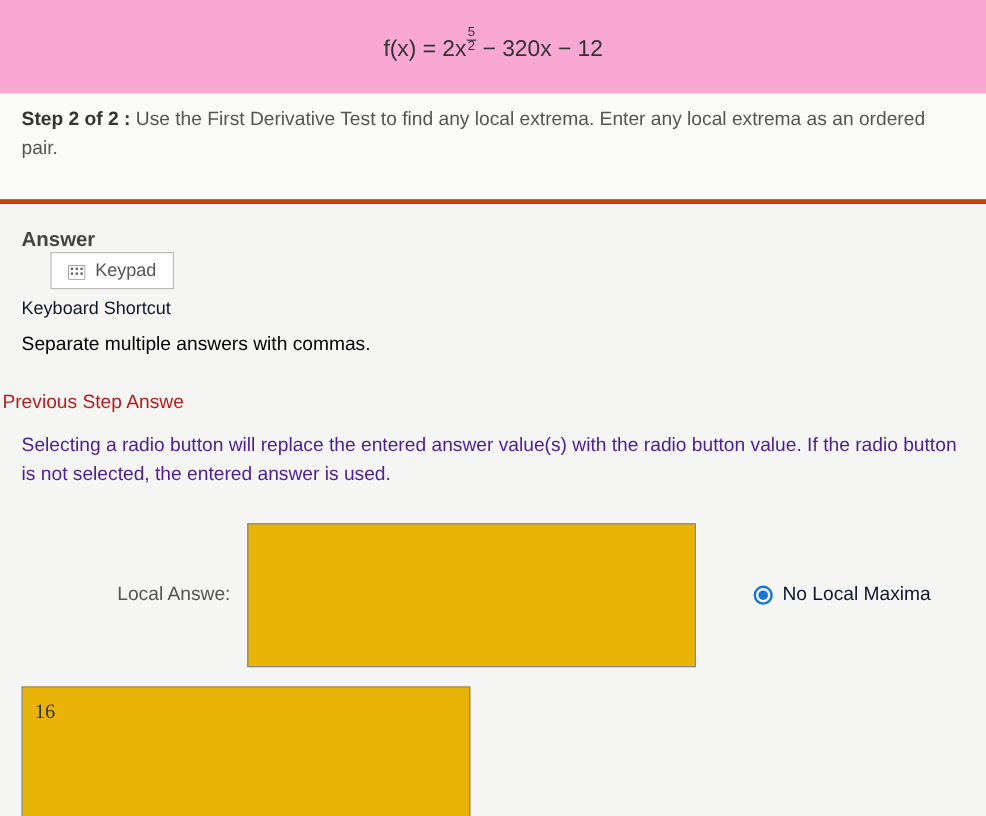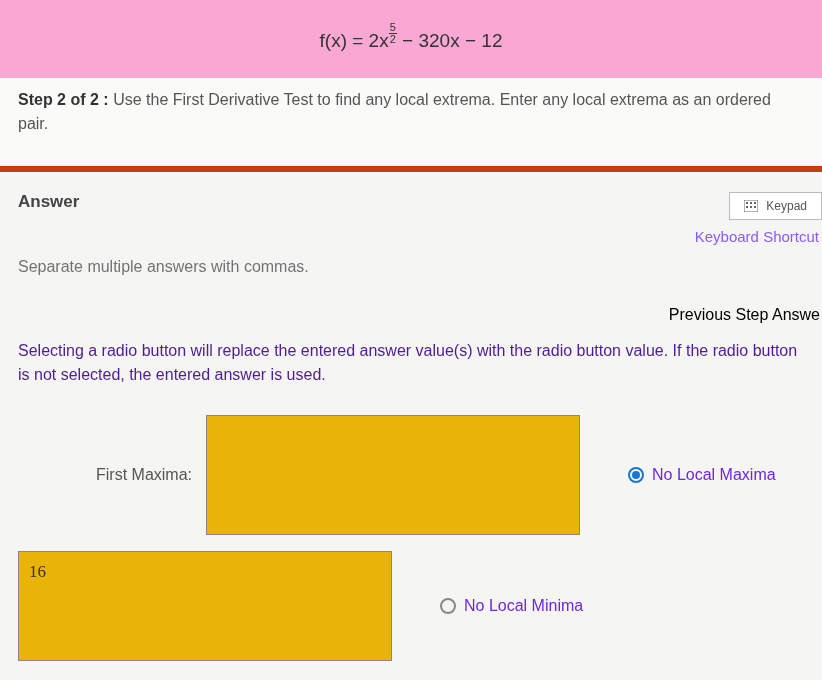--- a/index.html
+++ b/index.html
@@ -36,77 +36,77 @@
       border-bottom: 1px solid #333;
       padding: 0 1px;
     }
     .exp-frac .den {
       display: block;
       padding: 0 1px;
     }
     .step-section {
       padding: 10px 18px 30px;
       background: #fafaf8;
-      border-bottom: 6px solid #c2410c;
+      border-bottom: 4px solid #c2410c;
       font-size: 16px;
       color: #555;
       line-height: 1.5;
     }
     .step-section strong {
       color: #333;
       font-weight: bold;
     }
     .answer-header {
       display: flex;
       justify-content: space-between;
       align-items: flex-start;
       padding: 20px 0 8px 18px;
+      flex-direction: column;
     }
     .answer-label {
       font-weight: bold;
       color: #444;
       font-size: 17px;
     }
     .right-controls {
       display: flex;
       flex-direction: column;
       align-items: flex-end;
       gap: 8px;
     }
     .keypad-btn {
       border: 1px solid #bbb;
       background: #fff;
       padding: 6px 14px;
-      font-size: 12px;
+      font-size: 15px;
       color: #555;
       display: flex;
       align-items: center;
       gap: 8px;
       cursor: pointer;
     }
     .keypad-icon {
       display: inline-block;
       width: 14px;
       height: 12px;
     }
     .keyboard-shortcut {
-      color: #8b5cf6;
+      color: #0f172a;
       font-size: 15px;
       padding-right: 3px;
       cursor: pointer;
     }
     .instruction {
       padding: 5px 18px 25px;
       font-size: 16px;
-      color: #737373;
+      color: #000000;
     }
     .prev-step {
-      text-align: right;
       padding: 5px 2px 10px;
-      color: #000000;
+      color: #b91c1c;
       font-size: 16px;
       cursor: pointer;
     }
     .radio-note {
       padding: 5px 18px 20px;
       font-size: 16px;
       color: #4c1d95;
       line-height: 1.5;
     }
     .input-row {
@@ -135,21 +135,21 @@
     }
     .text-input.tall {
       height: 110px;
     }
     .radio-group {
       display: flex;
       align-items: center;
       gap: 8px;
       margin-left: 40px;
       font-size: 16px;
-      color: #6d28d9;
+      color: #0f172a;
     }
     .radio-circle {
       width: 16px;
       height: 16px;
       border: 2px solid #888;
       border-radius: 50%;
       display: inline-flex;
       align-items: center;
       justify-content: center;
       cursor: pointer;
@@ -198,27 +198,23 @@
   </div>
 </div>
 
 <div class="instruction">Separate multiple answers with commas.</div>
 
 <div class="prev-step">Previous Step Answe</div>
 
 <div class="radio-note">Selecting a radio button will replace the entered answer value(s) with the radio button value. If the radio button is not selected, the entered answer is used.</div>
 
 <div class="input-row">
-  <div class="input-label">First Maxima:</div>
+  <div class="input-label">Local Answe:</div>
   <textarea class="text-input" value="" style=""></textarea>
   <div class="radio-group">
     <span class="radio-circle selected"></span>
     <span>No Local Maxima</span>
   </div>
 </div>
 
 <div class="input-row">
   <textarea class="text-input tall" style="">16</textarea>
-  <div class="radio-group">
-    <span class="radio-circle"></span>
-    <span>No Local Minima</span>
-  </div>
 </div>
 
 </body></html>

